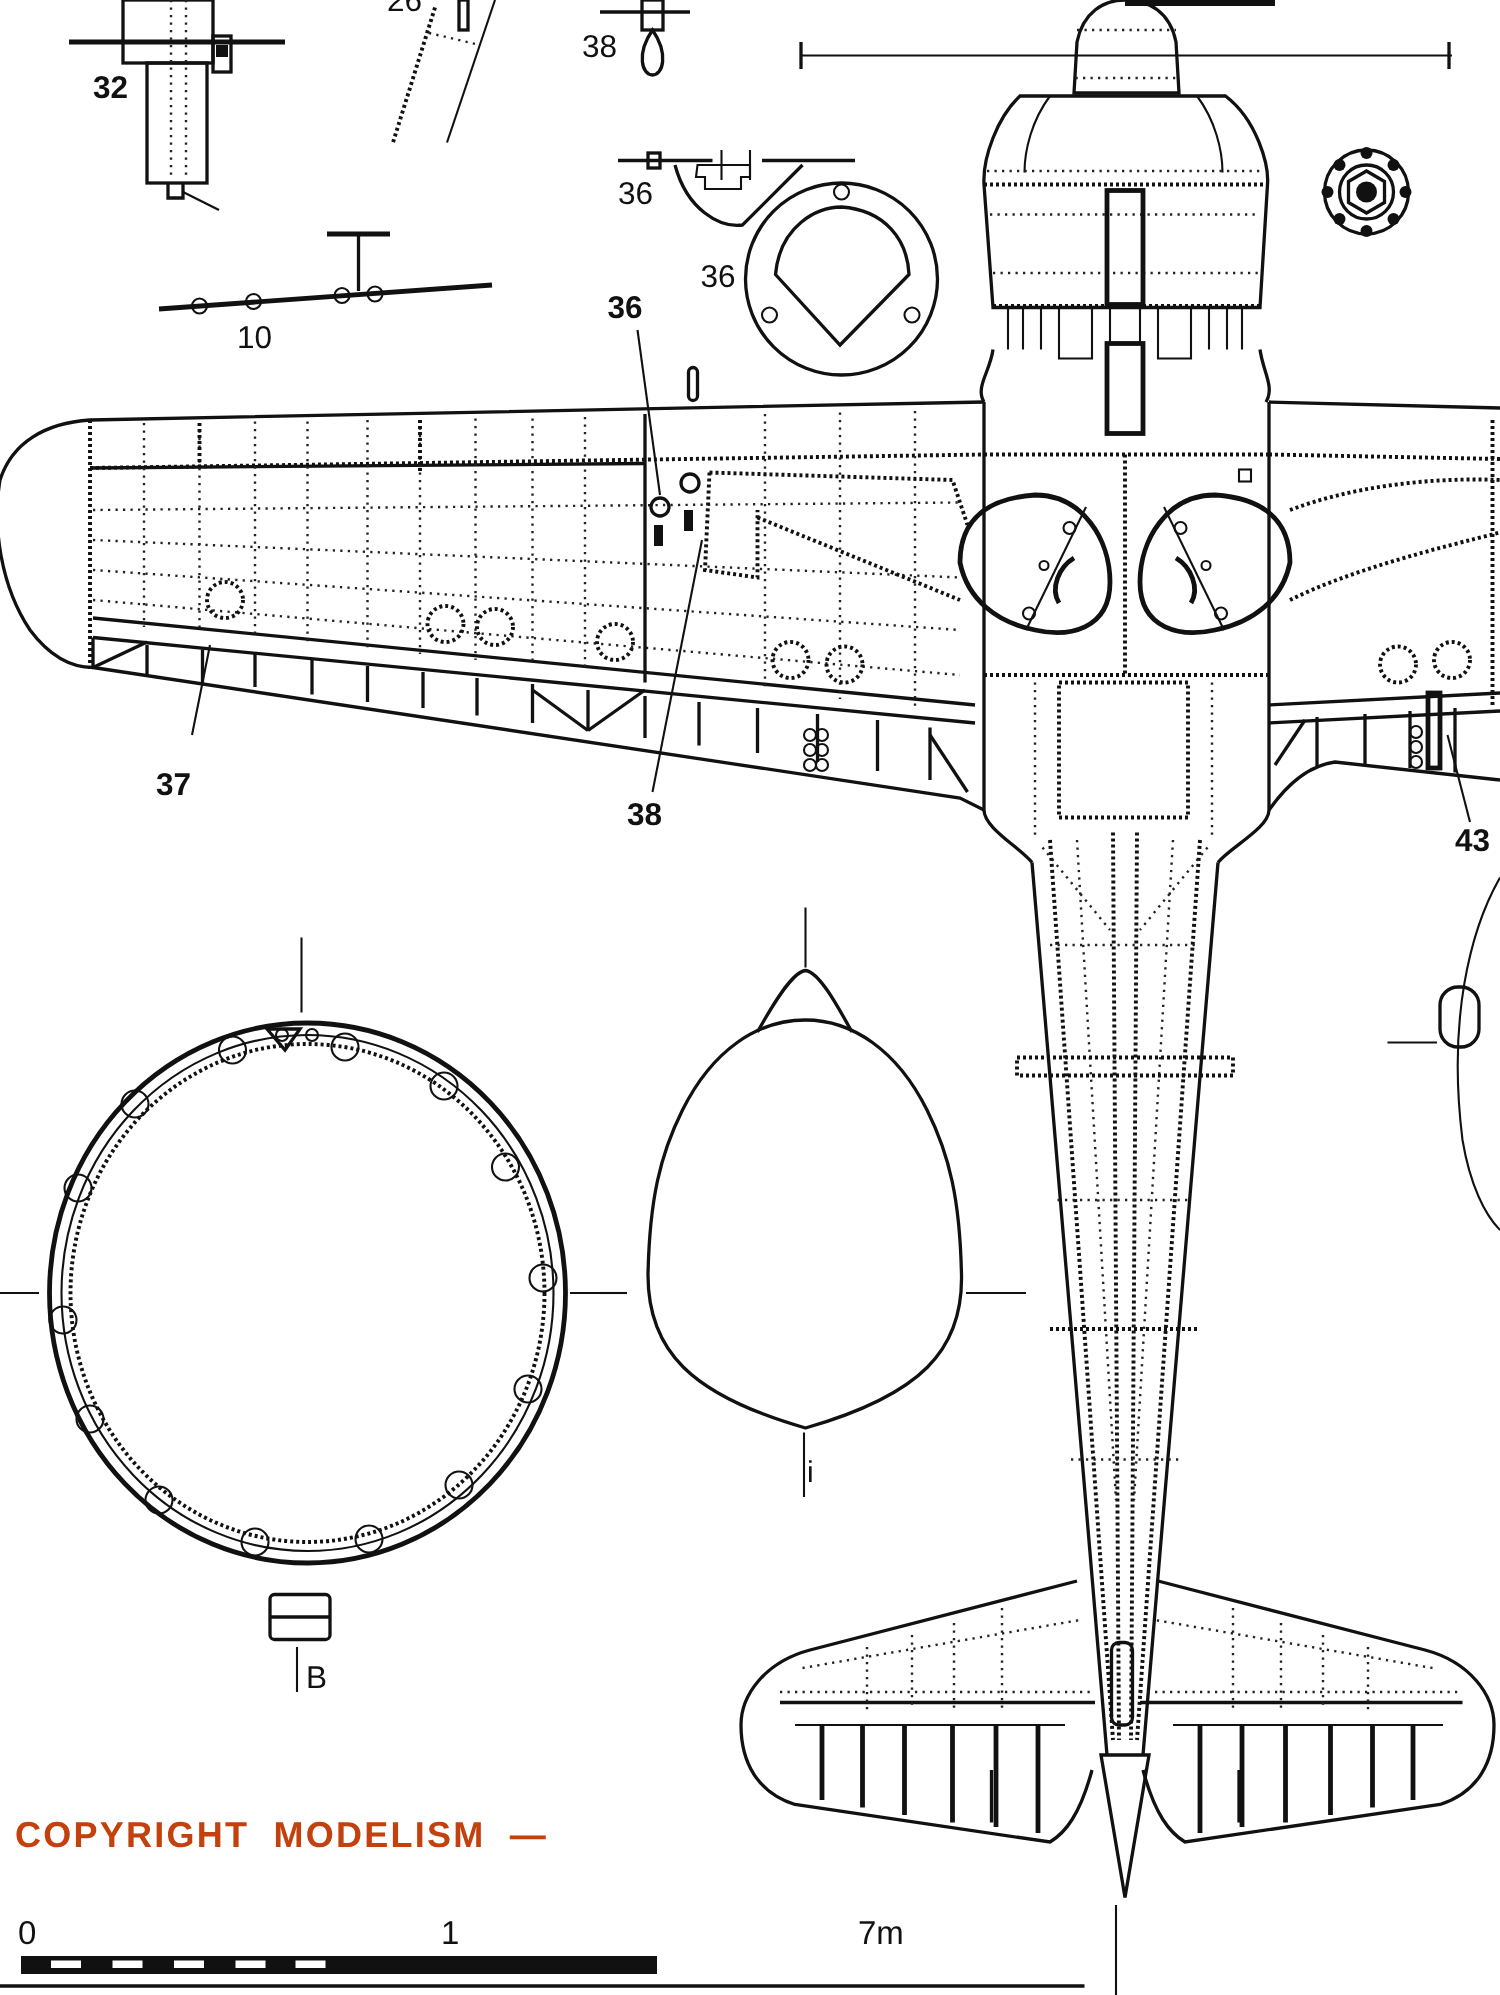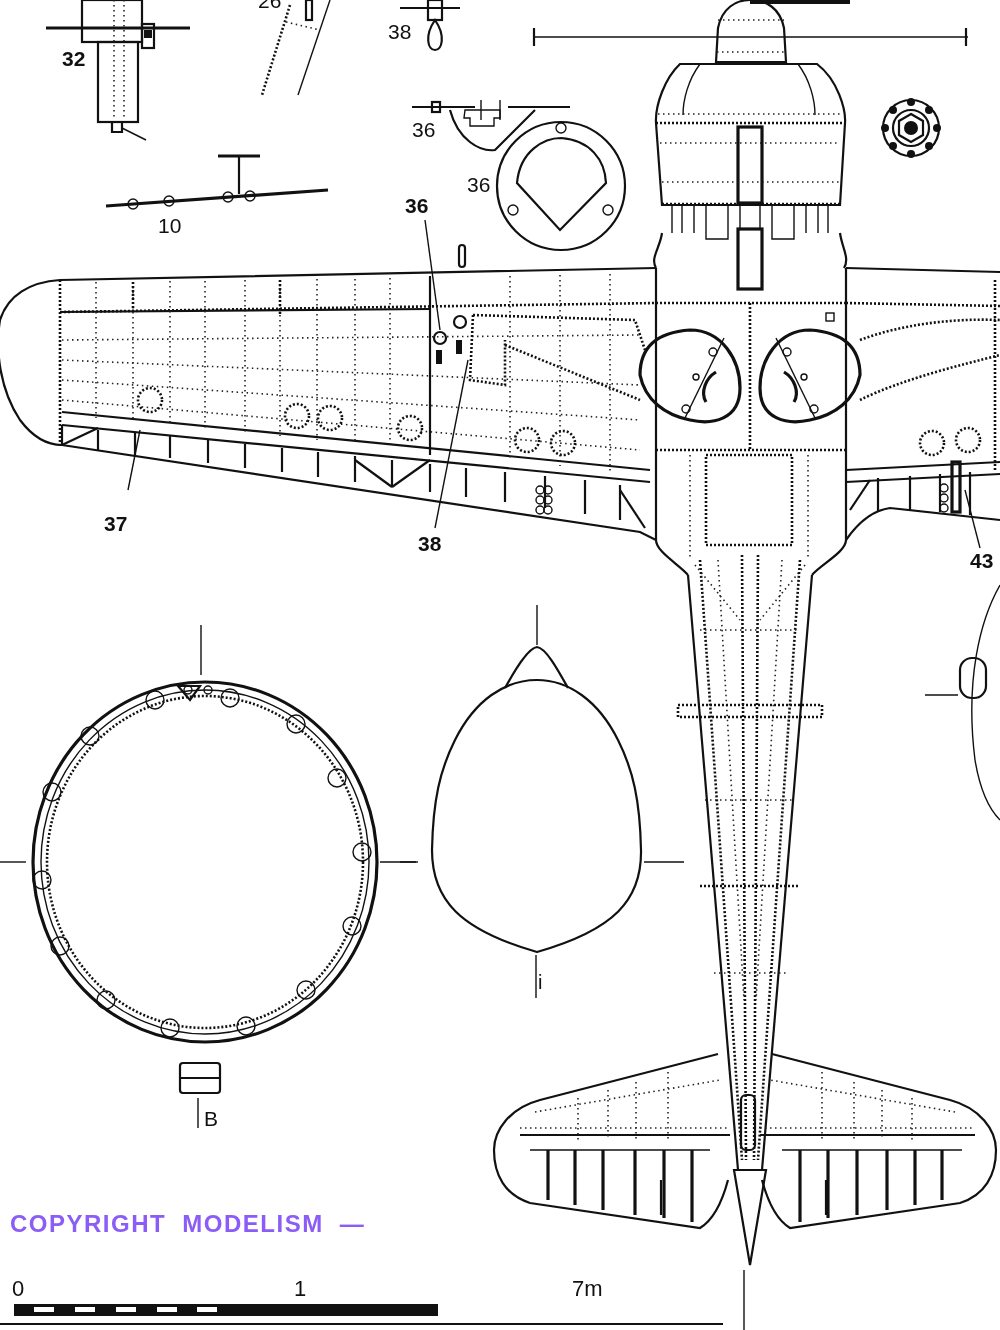--- a/index.html
+++ b/index.html
@@ -3,21 +3,21 @@
 <meta charset="utf-8">
 <style>
   html, body { margin: 0; padding: 0; background: #ffffff; }
   body { width: 1000px; height: 1330px; position: relative; overflow: hidden;
          font-family: "Liberation Sans", sans-serif; color: #111; }
   #canvas { position: absolute; left: 0; top: 0; width: 1000px; height: 1330px; }
   .lbl { position: absolute; font-family: "Liberation Sans", sans-serif; font-size: 21px;
          color: #111; line-height: 1; white-space: nowrap; }
   .lbl.bold { font-weight: 700; }
   .copyright { position: absolute; left: 10px; top: 1210px; font-size: 24px; font-weight: 700;
-               letter-spacing: 1.5px; color: #8b5cf6; word-spacing: 8px; }
+               letter-spacing: 1.5px; color: #c2410c; word-spacing: 8px; }
   .scale-lbl { position: absolute; font-size: 22px; color: #111; }
   svg { position: absolute; left: 0; top: 0; }
   .thin { stroke: #111; stroke-width: 1.4; fill: none; }
   .med { stroke: #111; stroke-width: 2.2; fill: none; }
   .thick { stroke: #111; stroke-width: 3.2; fill: none; }
   .dot { stroke: #222; stroke-width: 1.6; fill: none; stroke-dasharray: 1.5 3.5; }
   .rivet { stroke: #111; stroke-width: 2.6; fill: none; stroke-dasharray: 2 2; }
   .fill { fill: #111; stroke: none; }
 </style>
 </head>

